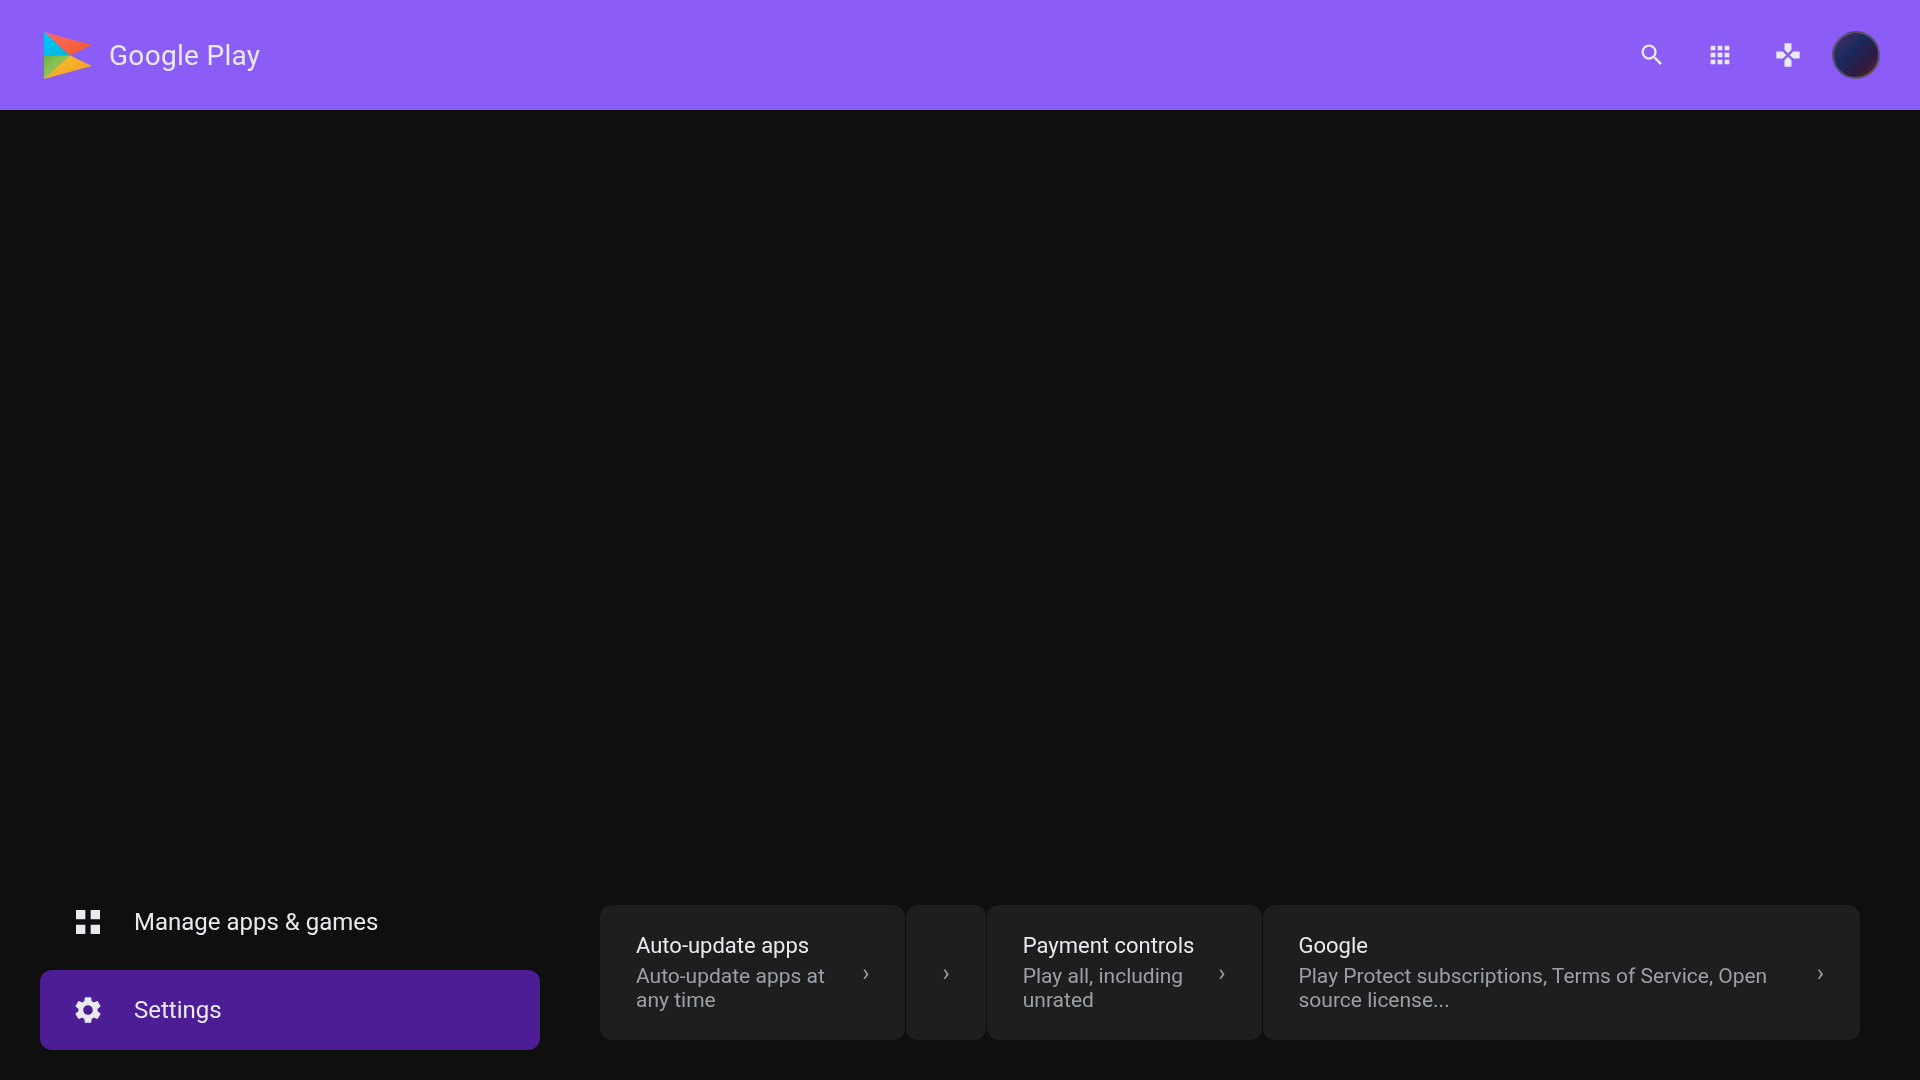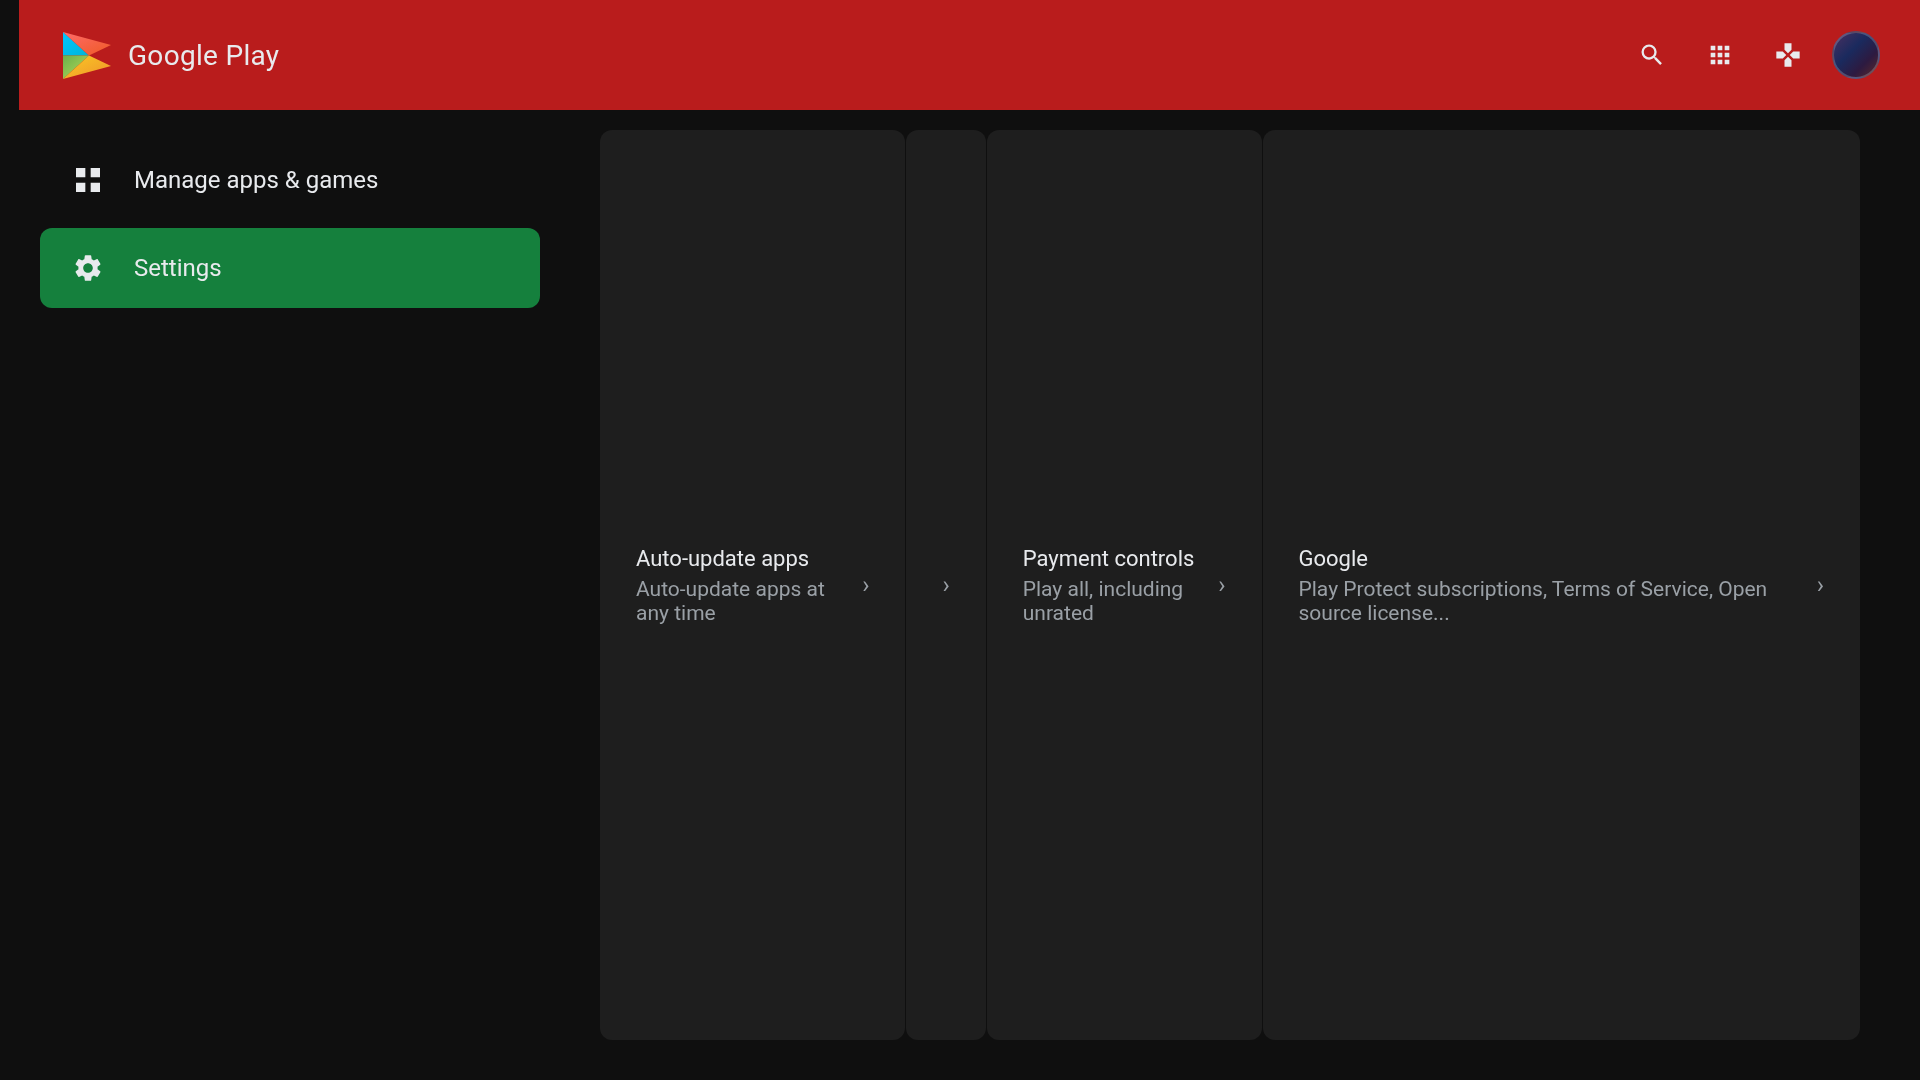--- a/index.html
+++ b/index.html
@@ -17,22 +17,21 @@
       overflow: hidden;
     }
 
     
     .header {
       display: flex;
       align-items: center;
       justify-content: space-between;
       padding: 8px 40px;
       height: 110px;
-      background-color: #b91c1c;
-      margin-left: 19px;
+      background-color: #8b5cf6;
     }
 
     .logo-area {
       display: flex;
       align-items: center;
       gap: 14px;
     }
 
     .play-icon {
       width: 55px;
@@ -70,20 +69,21 @@
       overflow: hidden;
       cursor: pointer;
       background: linear-gradient(135deg, #4a3060 0%, #1a2a5e 40%, #2d1a40 70%, #5c2a2a 100%);
       border: 2px solid rgba(255,255,255,0.2);
     }
 
     
     .main {
       display: flex;
       height: calc(1080px - 110px);
+      align-items: flex-end;
     }
 
     
     .sidebar {
       width: 580px;
       padding: 30px 40px;
       display: flex;
       flex-direction: column;
       gap: 8px;
     }
@@ -95,21 +95,21 @@
       padding: 22px 30px;
       border-radius: 12px;
       cursor: pointer;
       color: #e8eaed;
       font-size: 24px;
       font-weight: 400;
       transition: background 0.15s;
     }
 
     .sidebar-item.active {
-      background: #15803d;
+      background: #4c1d95;
     }
 
     .sidebar-icon {
       color: #e8eaed;
       display: flex;
       align-items: center;
       justify-content: center;
       width: 36px;
       height: 36px;
       flex-shrink: 0;

